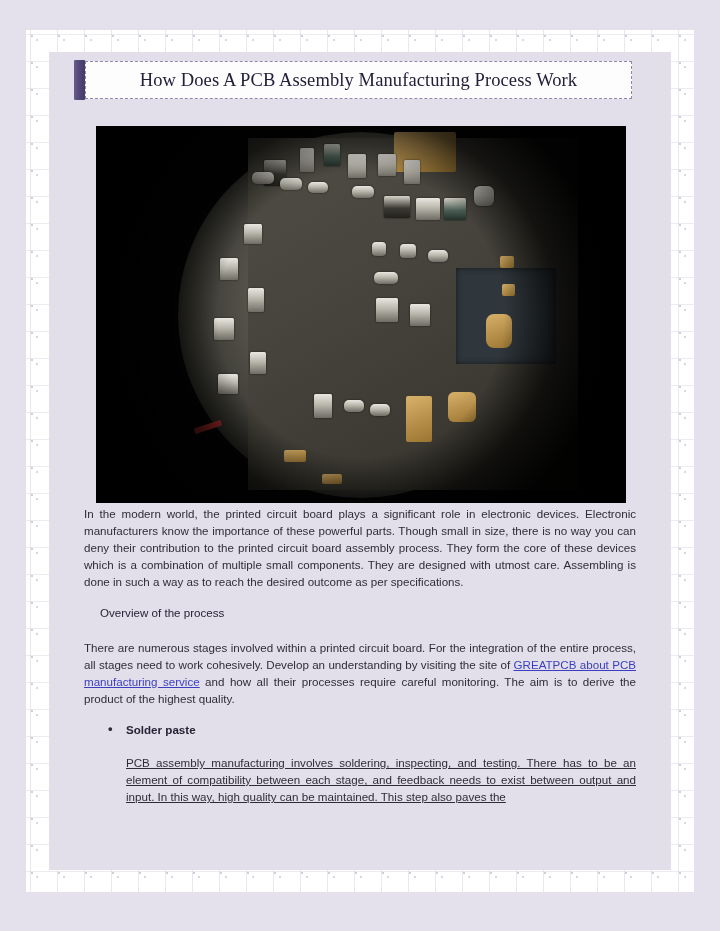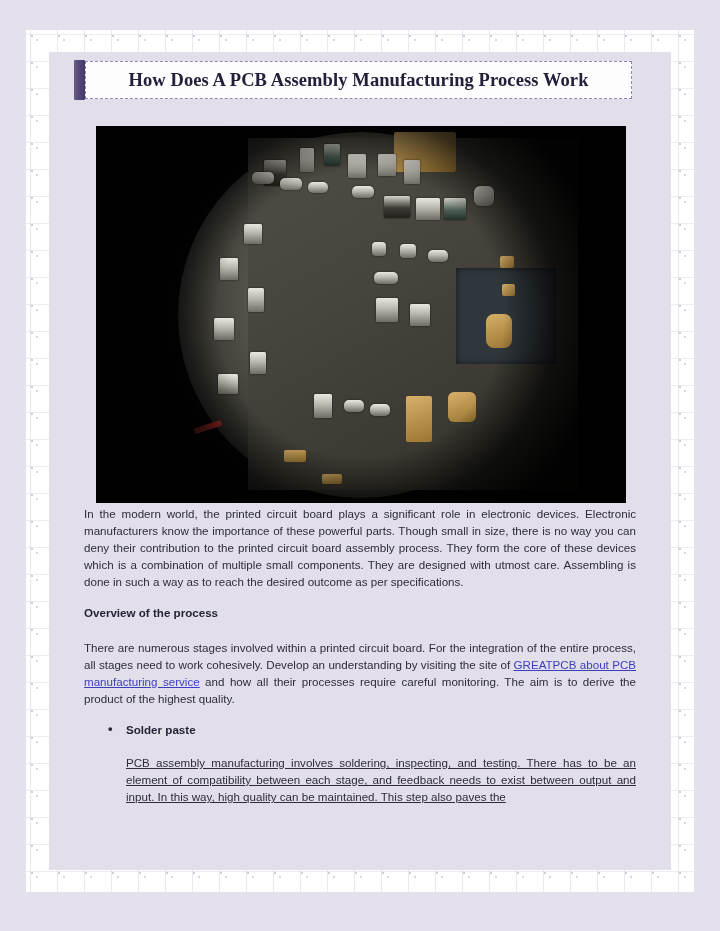--- a/index.html
+++ b/index.html
@@ -83,21 +83,21 @@
     right: 0;
     height: 38px;
     background: #fdfdfd;
     border: 1.6px dashed #8e87a6;
     display: flex;
     align-items: center;
     justify-content: center;
   }
   .title-text {
     font-family: "Liberation Serif", serif;
-    font-weight: bold;
+    font-weight: normal;
     font-size: 18.5px;
     color: #23203a;
     letter-spacing: .1px;
     white-space: nowrap;
   }
 
   
   .photo {
     position: absolute;
     left: 96px;
@@ -173,23 +173,24 @@
     top: 505px;
     width: 552px;
     font-size: 11.6px;
     line-height: 17.1px;
     color: #2f2c3a;
   }
   .content p { text-align: justify; }
   .content p.para { margin-bottom: 14px; }
   .content h3 {
     font-size: 11.6px;
-    font-weight: bold;
+    font-weight: normal;
     color: #262336;
     margin-bottom: 17px;
+    margin-left: 16px;
   }
   .link {
     color: #3b3fbf;
     text-decoration: underline;
   }
   .bullets {
     list-style: none;
     margin: 0 0 16px 0;
     padding: 0;
   }

